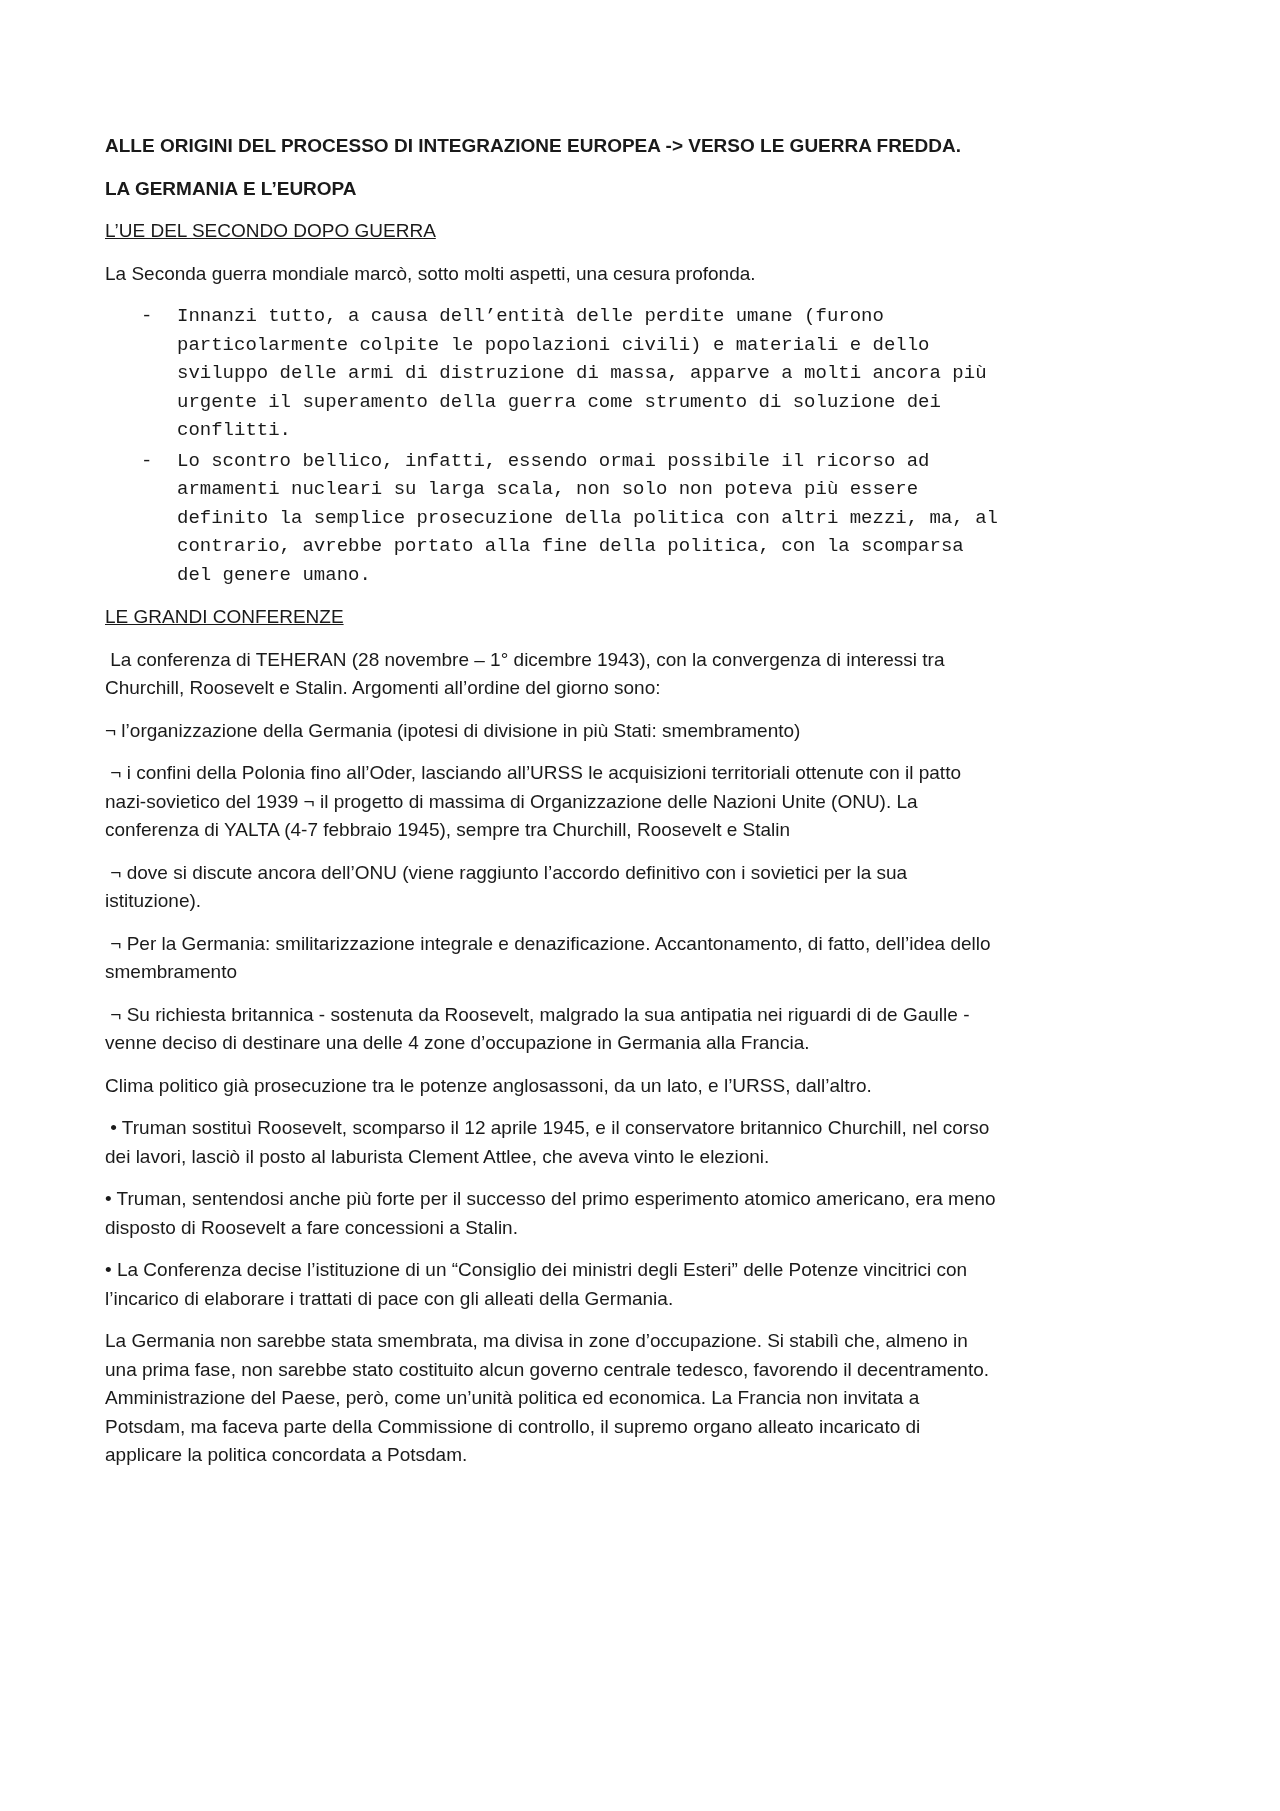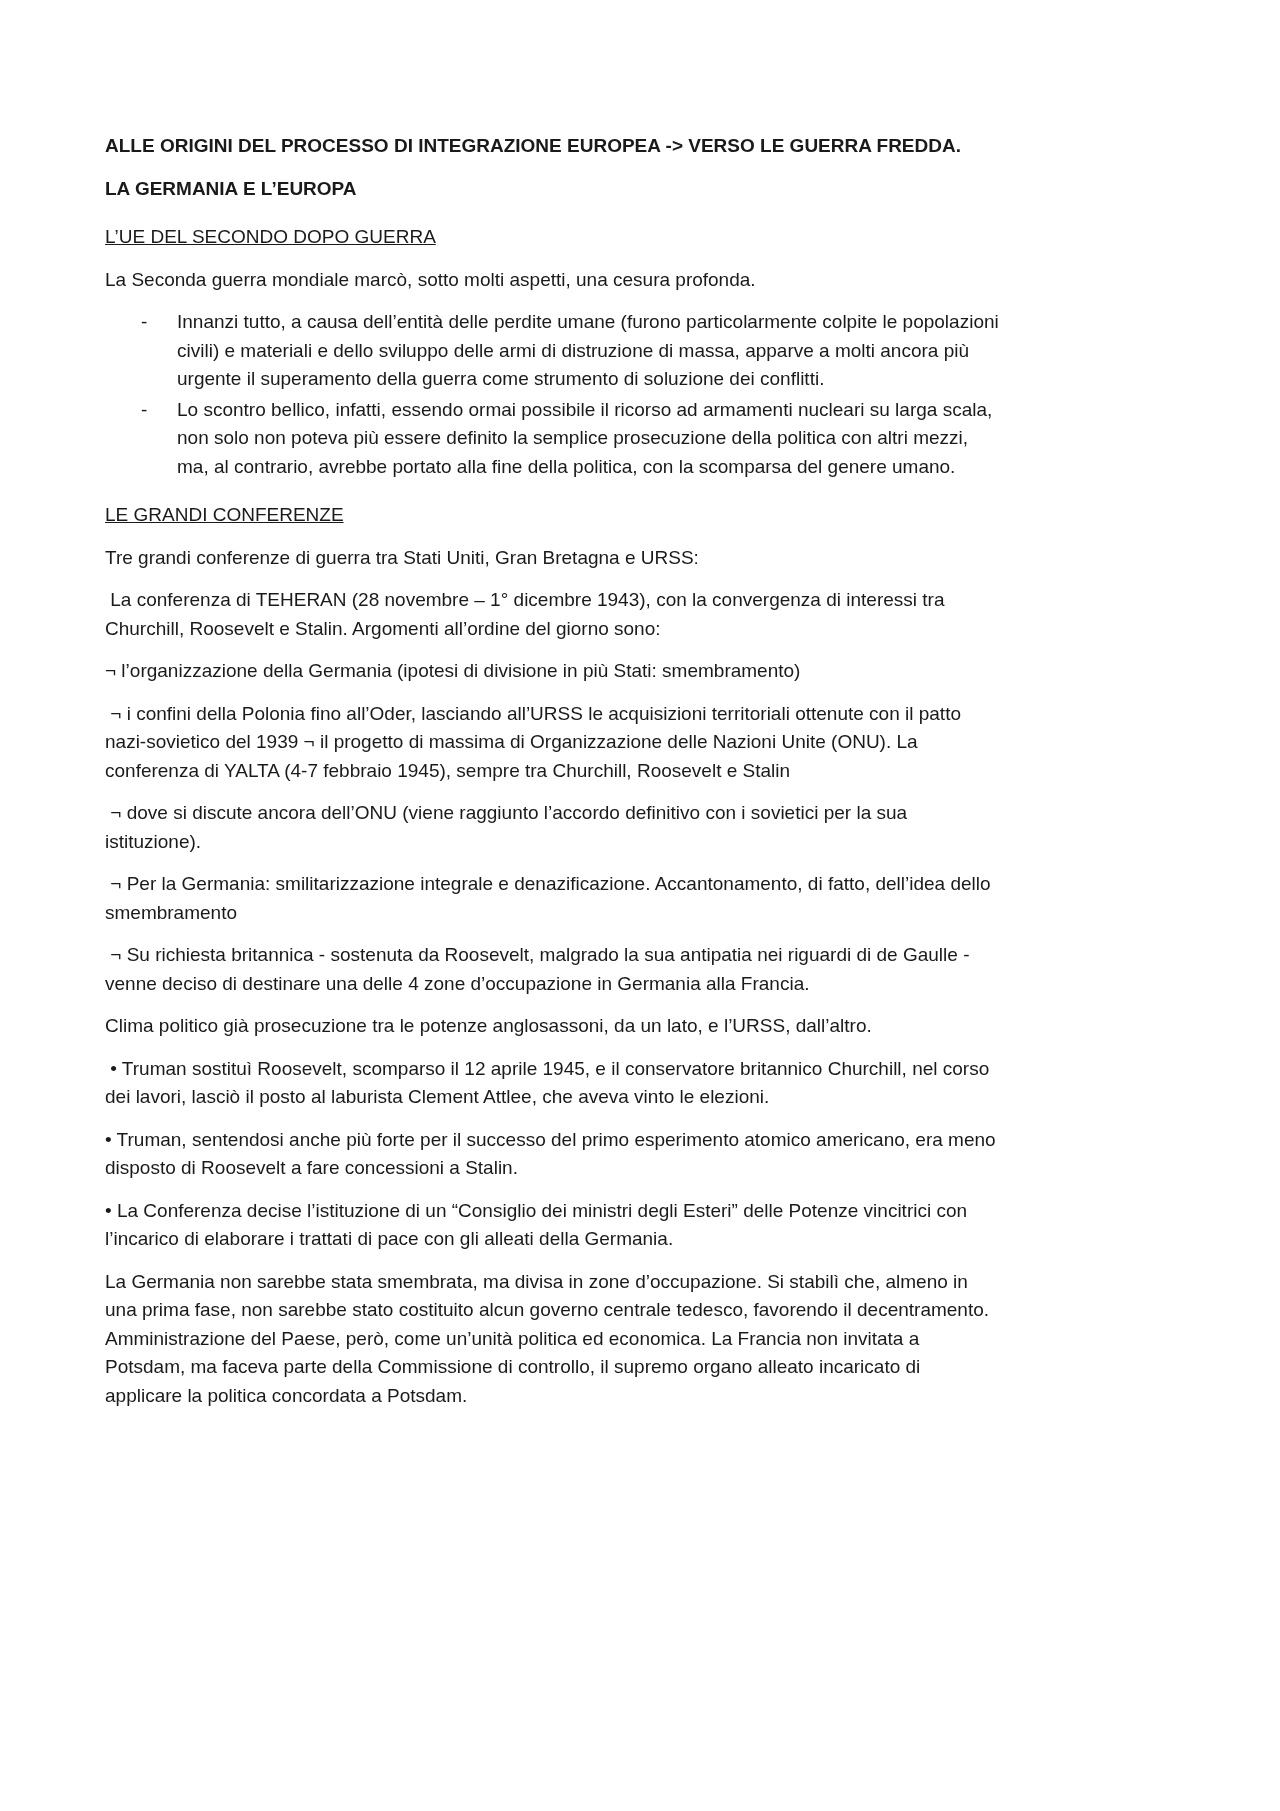--- a/index.html
+++ b/index.html
@@ -26,26 +26,27 @@
   }
   .title {
     font-weight: bold;
   }
   .subtitle {
     font-weight: bold;
     text-align: left;
   }
   .heading {
     text-decoration: underline;
-    margin-top: 20px;
+    margin-top: 8px;
   }
   .dash-list {
     list-style: none;
     margin: 0 0 14px 0;
     padding: 0;
+    font-family: Liberation Mono, monospace;
   }
   .dash-list li {
     position: relative;
     padding-left: 72px;
     margin: 0 0 2px 0;
   }
   .dash-list li::before {
     content: "-";
     position: absolute;
     left: 36px;
@@ -62,21 +63,20 @@
 
   <p class="heading">L’UE DEL SECONDO DOPO GUERRA</p>
   <p class="para">La Seconda guerra mondiale marcò, sotto molti aspetti, una cesura profonda.</p>
 
   <ul class="dash-list">
     <li class="dash-item"> Innanzi tutto, a causa dell’entità delle perdite umane (furono particolarmente colpite le popolazioni civili) e materiali e dello sviluppo delle armi di distruzione di massa, apparve a molti ancora più urgente il superamento della guerra come strumento di soluzione dei conflitti.</li>
     <li class="dash-item"> Lo scontro bellico, infatti, essendo ormai possibile il ricorso ad armamenti nucleari su larga scala, non solo non poteva più essere definito la semplice prosecuzione della politica con altri mezzi, ma, al contrario, avrebbe portato alla fine della politica, con la scomparsa del genere umano.</li>
   </ul>
 
   <p class="heading">LE GRANDI CONFERENZE</p>
-  <p class="para">Tre grandi conferenze di guerra tra Stati Uniti, Gran Bretagna e URSS:</p>
   <p class="para"> La conferenza di TEHERAN (28 novembre – 1° dicembre 1943), con la convergenza di interessi tra Churchill, Roosevelt e Stalin. Argomenti all’ordine del giorno sono:</p>
   <p class="para">¬ l’organizzazione della Germania (ipotesi di divisione in più Stati: smembramento)</p>
   <p class="para"> ¬ i confini della Polonia fino all’Oder, lasciando all’URSS le acquisizioni territoriali ottenute con il patto nazi-sovietico del 1939 ¬ il progetto di massima di Organizzazione delle Nazioni Unite (ONU). La conferenza di YALTA (4-7 febbraio 1945), sempre tra Churchill, Roosevelt e Stalin</p>
   <p class="para"> ¬ dove si discute ancora dell’ONU (viene raggiunto l’accordo definitivo con i sovietici per la sua istituzione).</p>
   <p class="para"> ¬ Per la Germania: smilitarizzazione integrale e denazificazione. Accantonamento, di fatto, dell’idea dello smembramento</p>
   <p class="para"> ¬ Su richiesta britannica - sostenuta da Roosevelt, malgrado la sua antipatia nei riguardi di de Gaulle - venne deciso di destinare una delle 4 zone d’occupazione in Germania alla Francia.</p>
 
   <p class="para">Clima politico già prosecuzione tra le potenze anglosassoni, da un lato, e l’URSS, dall’altro.</p>
   <p class="para"> • Truman sostituì Roosevelt, scomparso il 12 aprile 1945, e il conservatore britannico Churchill, nel corso dei lavori, lasciò il posto al laburista Clement Attlee, che aveva vinto le elezioni.</p>
   <p class="para">• Truman, sentendosi anche più forte per il successo del primo esperimento atomico americano, era meno disposto di Roosevelt a fare concessioni a Stalin.</p>

